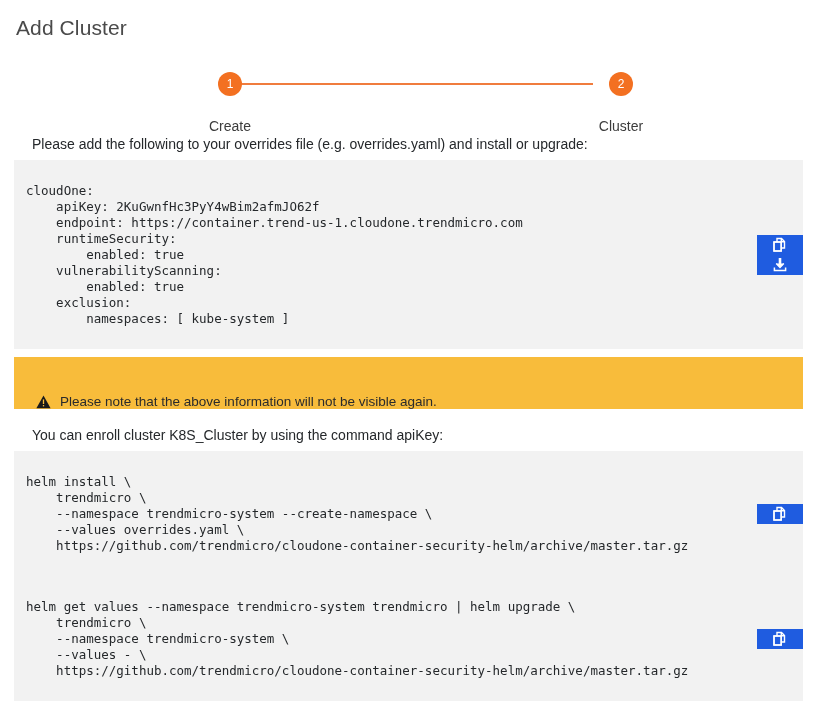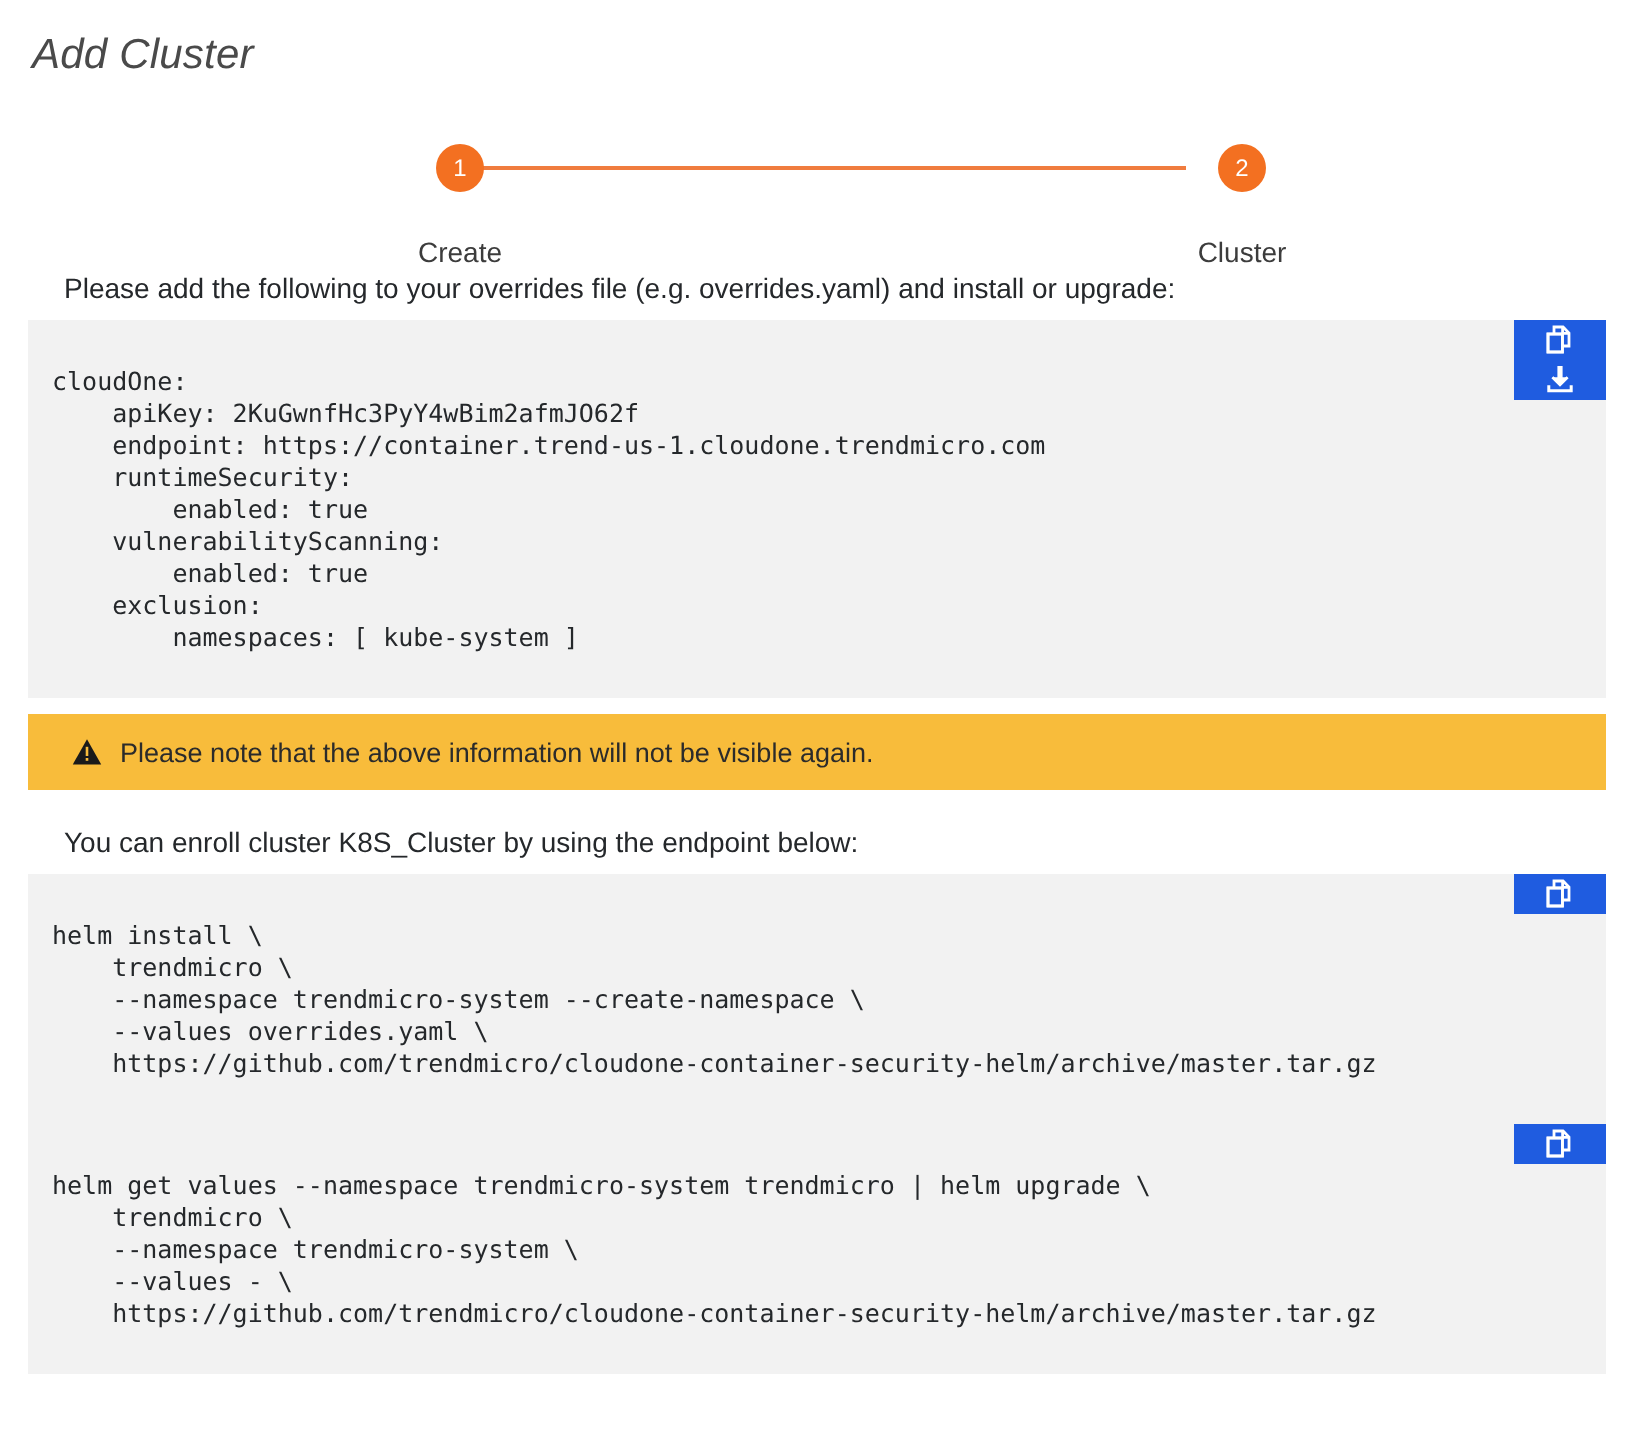--- a/index.html
+++ b/index.html
@@ -26,21 +26,20 @@
   .dialog-body {
     padding: 0 14px;
     flex: 1 1 auto;
   }
   .title {
     font-size: 21px;
     font-weight: 400;
     color: #4a4a4a;
     padding: 16px 0 0 2px;
     letter-spacing: 0.1px;
-    font-style: italic;
   }
 
   
   .stepper {
     margin: 22px 0 0 0;
     height: 72px;
     position: relative;
   }
   .stepper-track {
     position: absolute;
@@ -83,21 +82,21 @@
     color: #25282b;
     line-height: 20px;
     margin: 0 0 6px 18px;
   }
   .para-spaced { margin-top: 16px; }
 
   
   .code-wrap {
     position: relative;
     display: flex;
-    align-items: flex-start;
+    align-items: center;
     background: #f2f2f2;
     margin: 0 0 0 0;
     width: 789px;
   }
   .code-wrap .code {
     flex: 1 1 auto;
     font-family: "DejaVu Sans Mono", "Liberation Mono", monospace;
     font-size: 12.5px;
     line-height: 16px;
     color: #25282b;
@@ -123,23 +122,23 @@
     align-items: center;
     justify-content: center;
     cursor: pointer;
     padding: 0;
   }
   .code-btn svg { display: block; }
 
   
   .warning {
     background: #f8bc3b;
-    height: 38px;
-    display: flex;
-    align-items: center;
+    height: 52px;
+    display: flex;
+    align-items: flex-end;
     padding: 0 0 0 22px;
     margin: 8px 0 0 0;
     width: 789px;
     box-sizing: border-box;
   }
   .warning-icon {
     margin-right: 9px;
     display: flex;
     align-items: center;
   }
@@ -208,21 +207,21 @@
       <span class="warning-icon">
         <svg width="15" height="14" viewBox="0 0 15 14">
           <path d="M7.5 0.6 L14.6 13.2 H0.4 Z" fill="#1a1a1a"></path>
           <rect x="6.85" y="4.4" width="1.3" height="4.6" fill="#f8bc3b"></rect>
           <rect x="6.85" y="10" width="1.3" height="1.4" fill="#f8bc3b"></rect>
         </svg>
       </span>
       <span class="warning-text">Please note that the above information will not be visible again.</span>
     </div>
 
-    <p class="para para-spaced">You can enroll cluster K8S_Cluster by using the endpoint below:</p>
+    <p class="para para-spaced">You can enroll cluster K8S_Cluster by using the command apiKey:</p>
 
     <div class="code-wrap">
       <pre class="code">helm install \
     trendmicro \
     --namespace trendmicro-system --create-namespace \
     --values overrides.yaml \
     https://github.com/trendmicro/cloudone-container-security-helm/archive/master.tar.gz</pre>
       <div class="code-actions">
         <button class="code-btn">
           <span>

